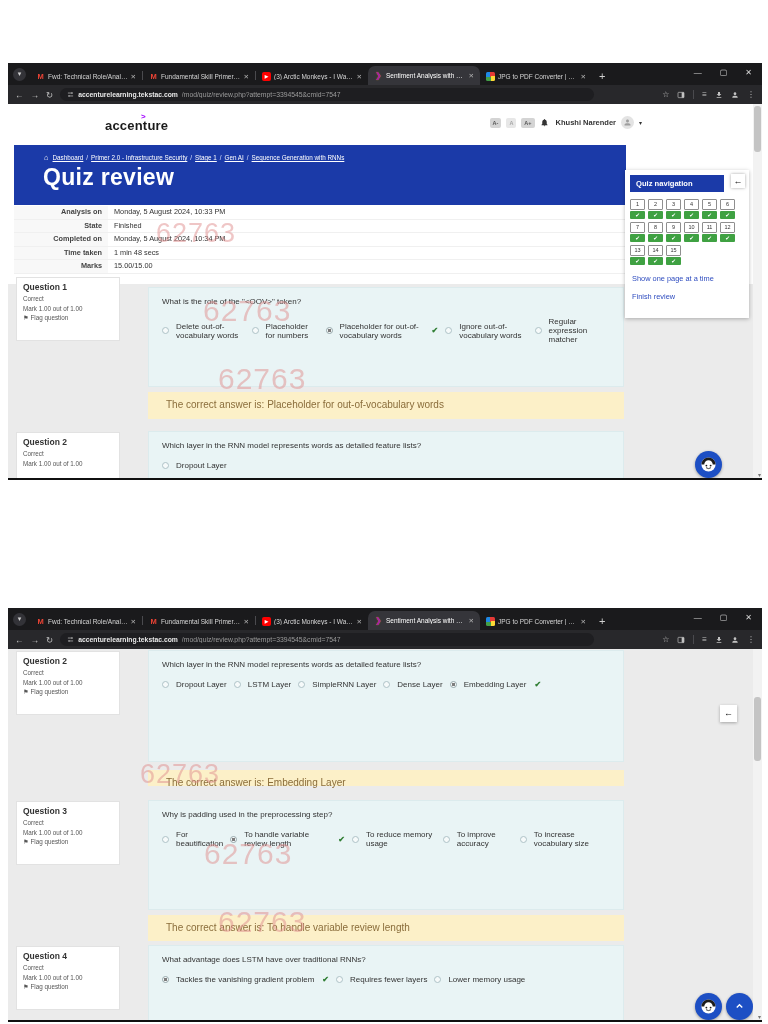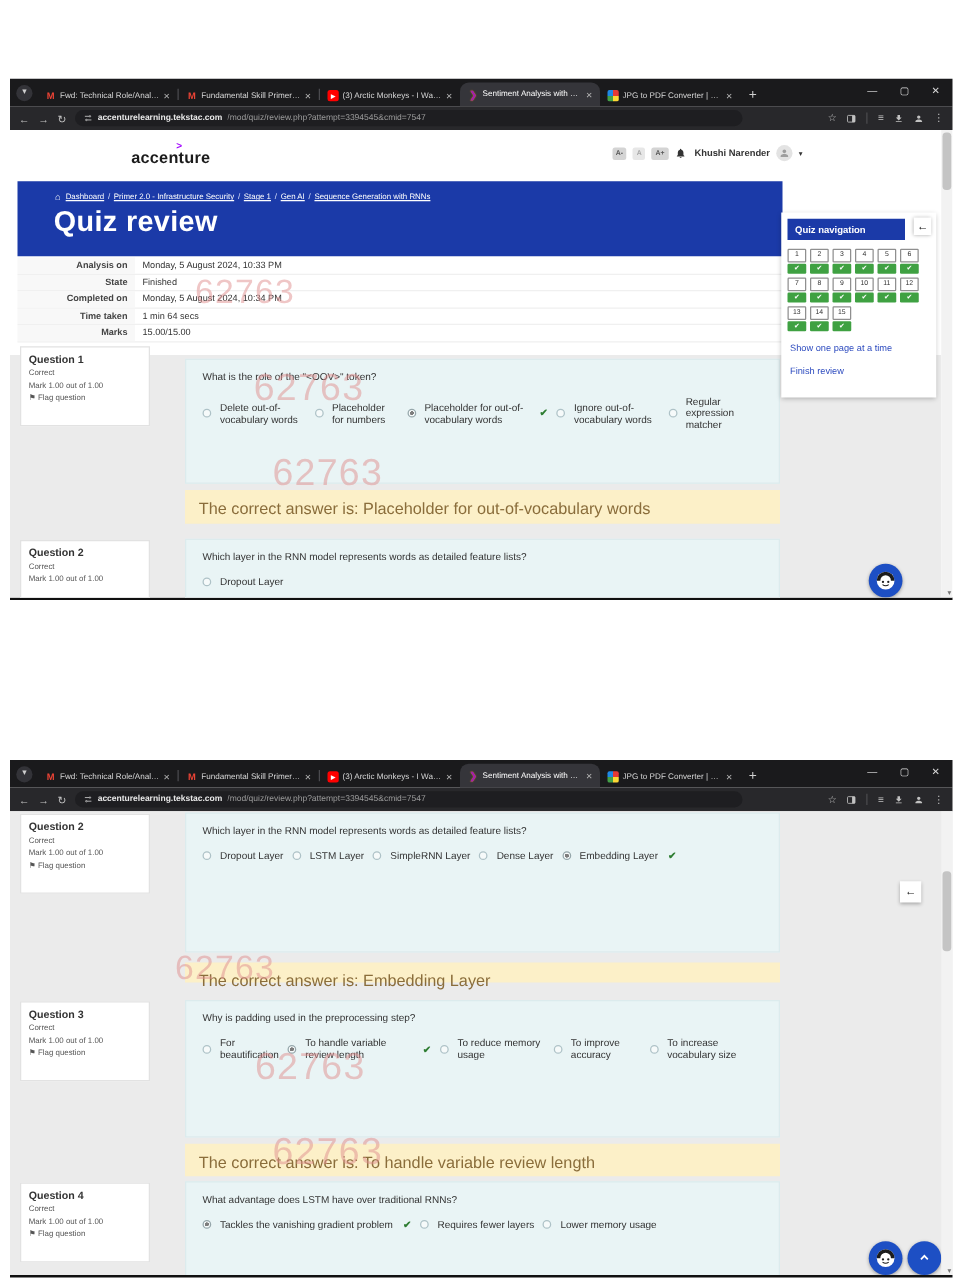--- a/index.html
+++ b/index.html
@@ -62,21 +62,21 @@
   .qnum{font-size:8.5px;font-weight:bold;color:#333;margin-bottom:3px;}
   .qmeta{font-size:6.3px;color:#555;margin-bottom:2.5px;}
   .qflag{font-size:6.3px;color:#555;}
   .qbody{position:absolute;left:140px;width:476px;background:#e9f4f5;border:1px solid #dcebed;box-sizing:border-box;padding:9px 13px;}
   .qtext{font-size:8px;color:#333;}
   .opts{margin-top:11px;display:flex;flex-direction:row;gap:7px;}
   .opt{display:flex;align-items:center;gap:7px;font-size:8px;color:#333;}
   .radio{width:7px;height:7px;border-radius:50%;border:1px solid #aec2c7;background:#f6fafa;flex:none;box-sizing:border-box;}
   .opt.selected .radio{background:radial-gradient(circle,#7d7d7d 42%,#f6fafa 48%);border-color:#96a7ab;}
   .check{color:#2e7d32;font-size:8px;font-weight:bold;margin-left:1px;}
-  .qfeedback{position:absolute;left:140px;width:476px;background:#fcf0c8;box-sizing:border-box;padding:7px 11px;font-size:13px;color:#8a6d3b;}
+  .qfeedback{position:absolute;left:140px;width:476px;background:#fcf0c8;box-sizing:border-box;padding:7px 18px;font-size:10px;color:#8a6d3b;}
 
   .quiznav{position:absolute;left:617px;top:66px;width:124px;height:148px;background:#fff;box-shadow:0 1px 4px rgba(0,0,0,.28);z-index:8;padding:5px;box-sizing:border-box;}
   .qn-header{background:#1b3aa8;color:#fff;font-size:7.6px;font-weight:bold;height:17px;line-height:17px;padding-left:6px;width:94px;box-sizing:border-box;}
   .qn-back{position:absolute;right:4px;top:4px;width:14px;height:14px;background:#fff;box-shadow:0 0 3px rgba(0,0,0,.35);text-align:center;line-height:14px;font-size:9px;color:#111;}
   .qn-grid{margin-top:7px;display:flex;flex-wrap:wrap;gap:3px;width:108px;}
   .qnav-btn{width:15px;}
   .qnav-num{height:9px;background:#fff;border:1px solid #8f8f8f;font-size:5.5px;text-align:center;line-height:9px;color:#333;border-radius:1px;}
   .qnav-chk{height:8px;background:#3fa142;color:#fff;font-size:5.5px;text-align:center;line-height:8px;border-radius:1px;margin-top:1px;}
   .qn-link{font-size:7.4px;color:#2d4bbf;margin-top:9px;padding-left:2px;}
 
@@ -202,21 +202,21 @@
       <div class="srow">
           <div class="slabel">State</div>
           <div class="sval">Finished</div>
         </div>
       <div class="srow">
           <div class="slabel">Completed on</div>
           <div class="sval">Monday, 5 August 2024, 10:34 PM</div>
         </div>
       <div class="srow">
           <div class="slabel">Time taken</div>
-          <div class="sval">1 min 64 secs</div>
+          <div class="sval">1 min 48 secs</div>
         </div>
       <div class="srow">
           <div class="slabel">Marks</div>
           <div class="sval">15.00/15.00</div>
         </div>
     </div>
 
     <div class="qinfo" style="top:173px;">
       <div class="qnum">Question 1</div>
       <div class="qmeta">Correct</div>

